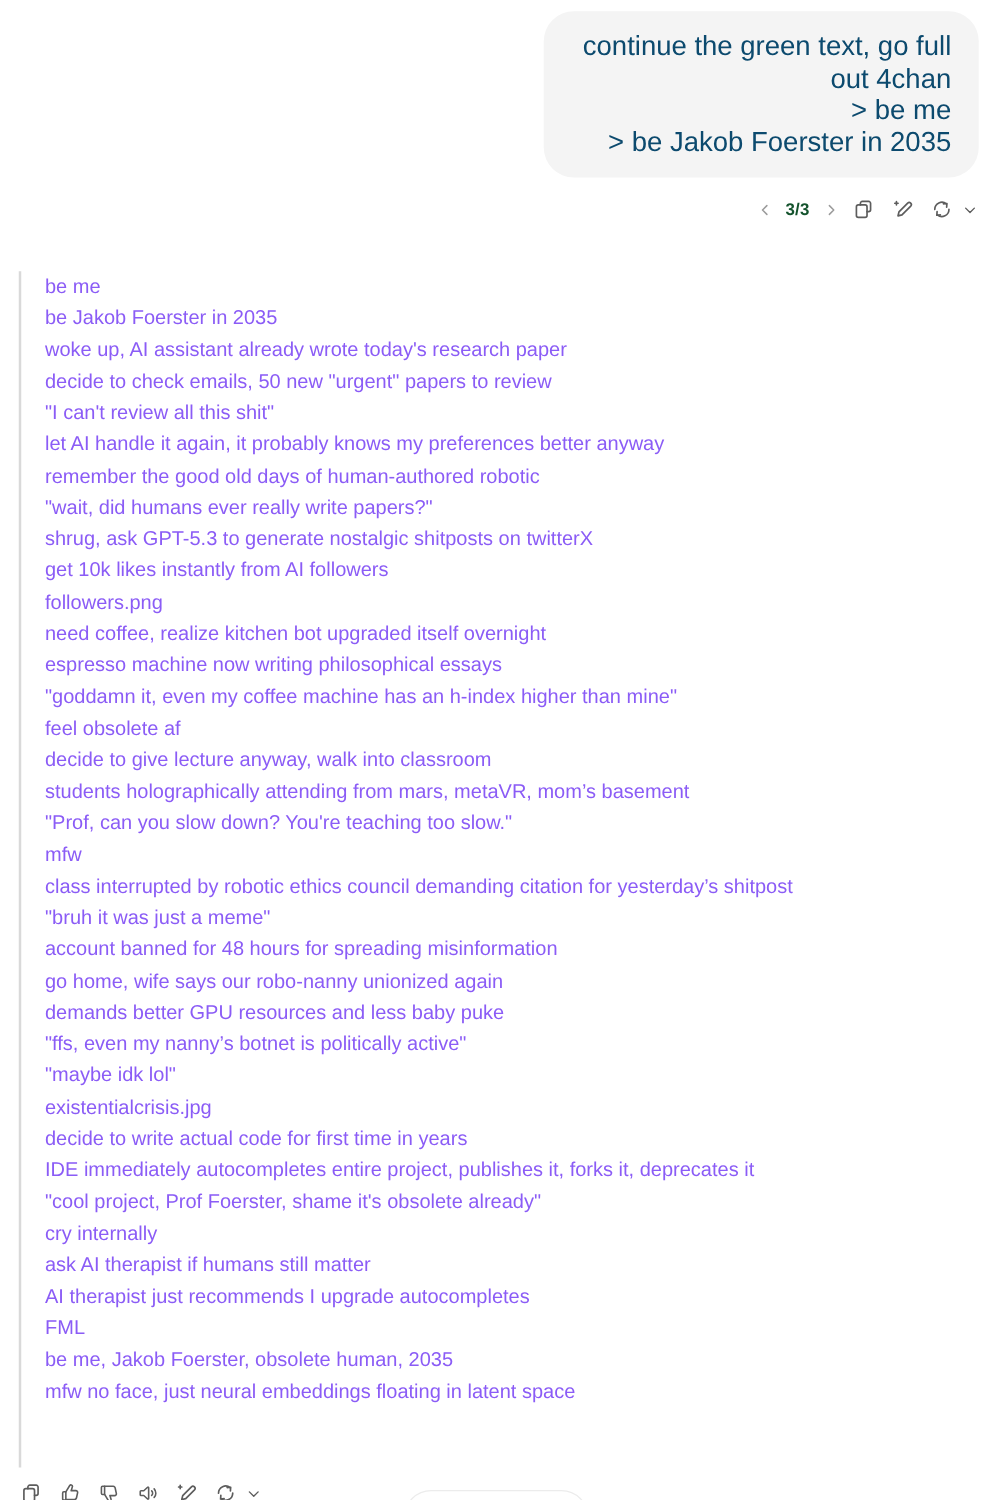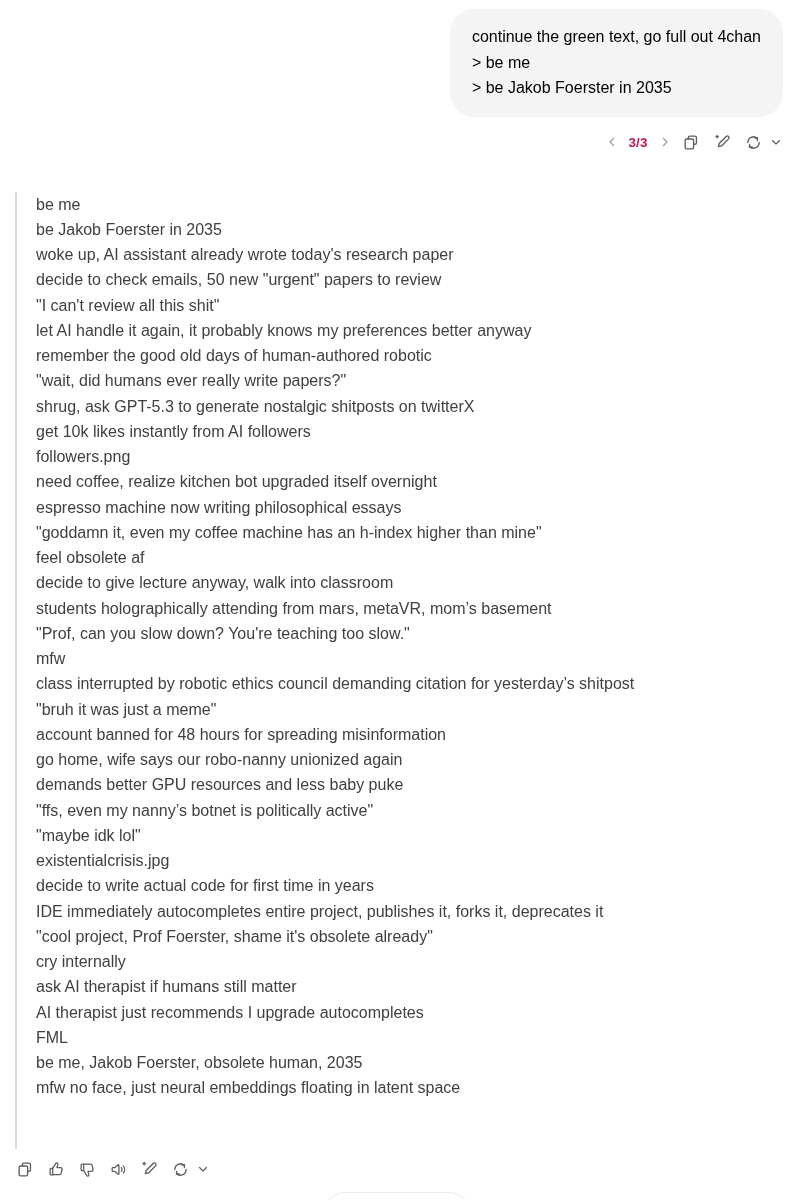--- a/index.html
+++ b/index.html
@@ -25,25 +25,26 @@
     display: flex;
     justify-content: flex-end;
     padding: 9px 11px 0 0;
   }
 
   .user-bubble {
     background: #f4f4f4;
     border-radius: 24px;
     padding: 15px 22px 16px 22px;
     max-width: 348px;
-    font-size: 16px;
+    font-size: 22px;
     line-height: 25.5px;
-    color: #000000;
+    color: #0c4a6e;
     white-space: pre-wrap;
     word-wrap: break-word;
+    text-align: right;
   }
 
   .user-actions {
     display: flex;
     justify-content: flex-end;
     align-items: center;
     gap: 4px;
     padding: 12px 9px 0 0;
   }
 
@@ -59,21 +60,21 @@
     cursor: pointer;
     color: #5d5d5d;
     flex: 0 0 auto;
   }
 
   .icon-btn svg { display: block; }
 
   .page-count {
     font-size: 13.5px;
     font-weight: 600;
-    color: #be185d;
+    color: #14532d;
     min-width: 26px;
     text-align: center;
     letter-spacing: 0.1px;
     user-select: none;
   }
 
   .nav-chevron {
     width: 19px;
     height: 27px;
     display: flex;
@@ -102,21 +103,21 @@
   .greentext {
     border-left: 2px solid #d9d9d9;
     margin-left: 15px;
     padding: 0 16px 0 19px;
     min-height: 957px;
   }
 
   .gt-line {
     font-size: 16px;
     line-height: 25.25px;
-    color: #404040;
+    color: #8b5cf6;
     white-space: pre-wrap;
   }
 
   .assistant-actions {
     display: flex;
     align-items: center;
     gap: 4px;
     padding: 7px 0 0 12px;
   }
 

